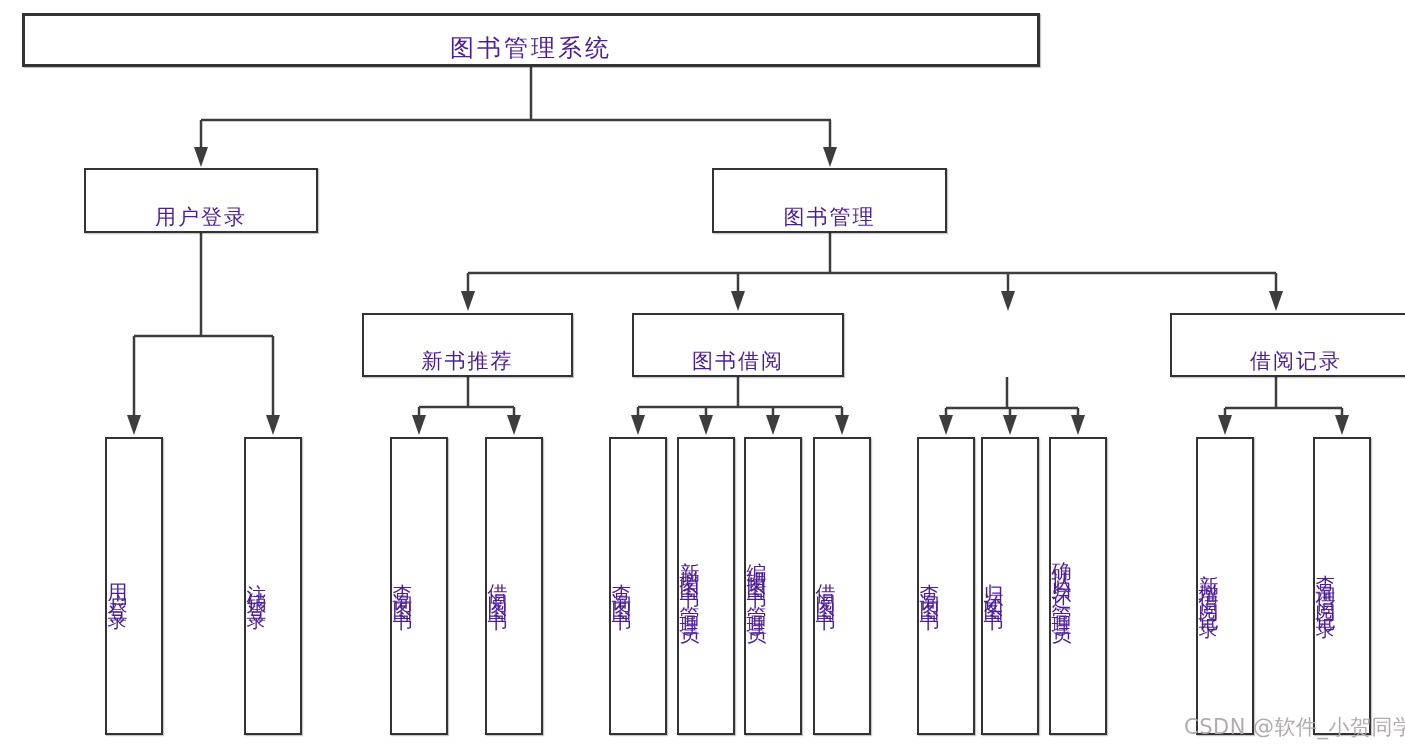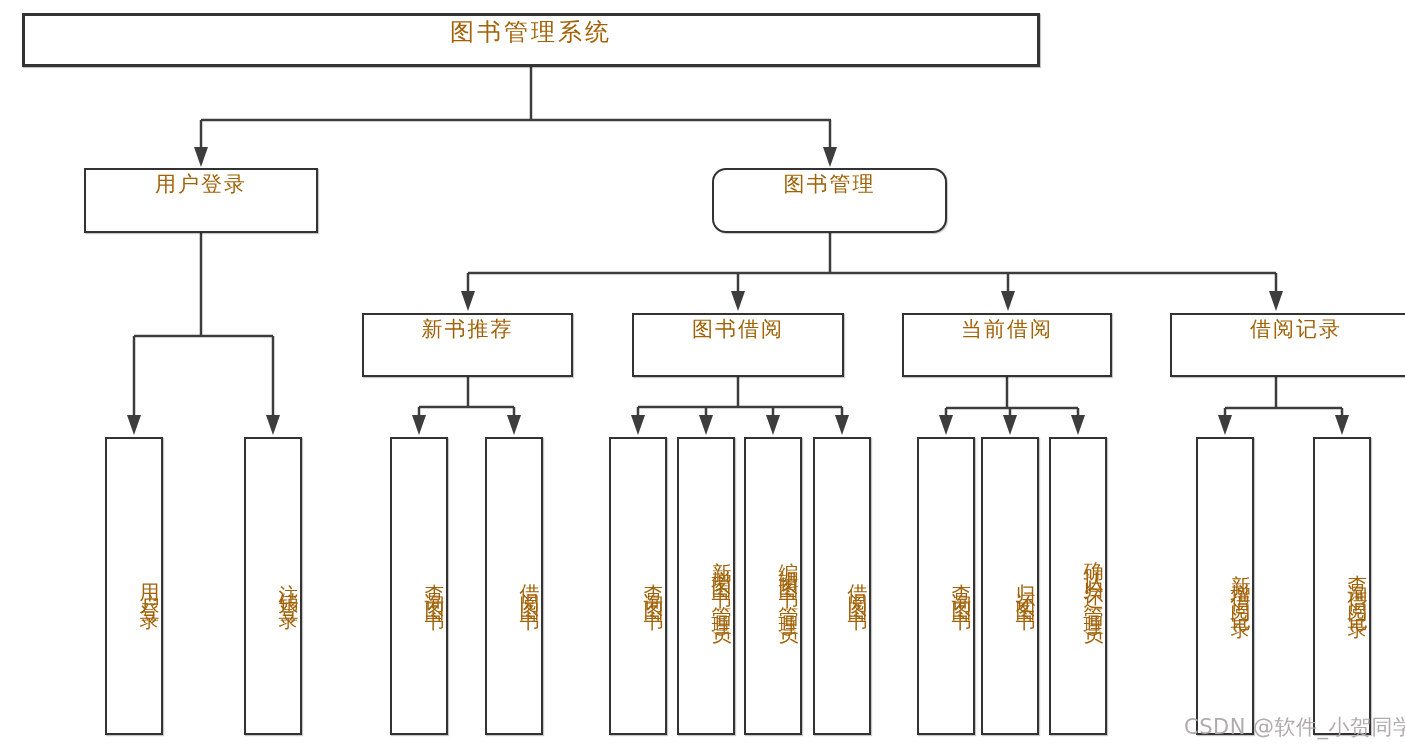--- a/index.html
+++ b/index.html
@@ -9,22 +9,22 @@
     background:#ffffff;
     font-family:"DejaVu Sans",sans-serif;
     overflow:hidden;
   }
   .wires{position:absolute;left:0;top:0;width:1405px;height:747px;}
   .box{
     position:absolute;
     box-sizing:border-box;
     background:#ffffff;
     border:2px solid #333333;
-    color:#a16207;
-    display:flex;align-items:flex-start;justify-content:center;
+    color:#4c1d95;
+    display:flex;align-items:flex-end;justify-content:center;
     box-shadow:1px 1px 1px rgba(0,0,0,0.22);
   }
   .h{font-size:21px;letter-spacing:2px;white-space:nowrap;}
   .root{border-width:3px;font-size:24px;letter-spacing:3px;}
   .v{
     writing-mode:vertical-rl;
     text-orientation:mixed;
     font-size:20px;
     letter-spacing:9px;
     line-height:1.1;
@@ -34,21 +34,21 @@
     left:1184px;top:713px;
     font-size:21px;
     letter-spacing:0.5px;
     color:#b3abab;
     white-space:nowrap;
     z-index:10;
   }
   
   .n-root{left:22px;top:13px;width:1018px;height:54px;}
   .n-user-login{left:84px;top:168px;width:234px;height:65px;}
-  .n-book-manage{left:712px;top:168px;width:235px;height:65px;border-radius:14px;}
+  .n-book-manage{left:712px;top:168px;width:235px;height:65px;}
   .n-new-book{left:362px;top:313px;width:211px;height:64px;}
   .n-book-borrow{left:632px;top:313px;width:212px;height:64px;}
   .n-current{left:902px;top:313px;width:210px;height:64px;}
   .n-record{left:1170px;top:313px;width:252px;height:64px;}
   .leaf{top:437px;width:58px;height:298px;}
   .lf1{left:105px;}  .lf2{left:244px;}
   .lf3{left:390px;}  .lf4{left:485px;}
   .lf5{left:609px;}  .lf6{left:677px;}
   .lf7{left:744px;}  .lf8{left:813px;}
   .lf9{left:917px;}  .lf10{left:981px;}
@@ -139,23 +139,20 @@
   <div class="box h n-book-manage">
     <span>图书管理</span>
   </div>
 
   <div class="box h n-new-book">
     <span>新书推荐</span>
   </div>
   <div class="box h n-book-borrow">
     <span>图书借阅</span>
   </div>
-  <div class="box h n-current">
-    <span>当前借阅</span>
-  </div>
   <div class="box h n-record">
     <span>借阅记录</span>
   </div>
 
   <div class="box v leaf lf1">
     <span>用户登录</span>
   </div>
   <div class="box v leaf lf2">
     <span>注销登录</span>
   </div>

